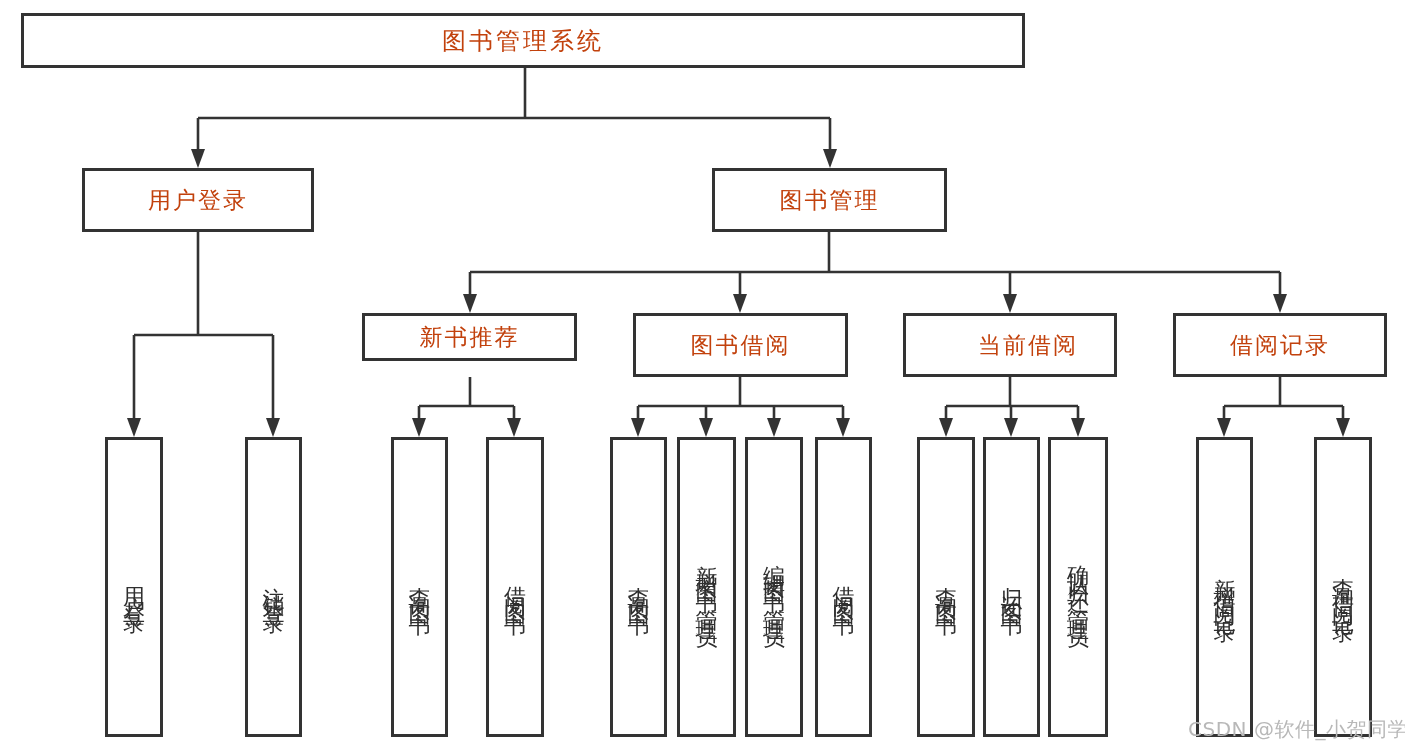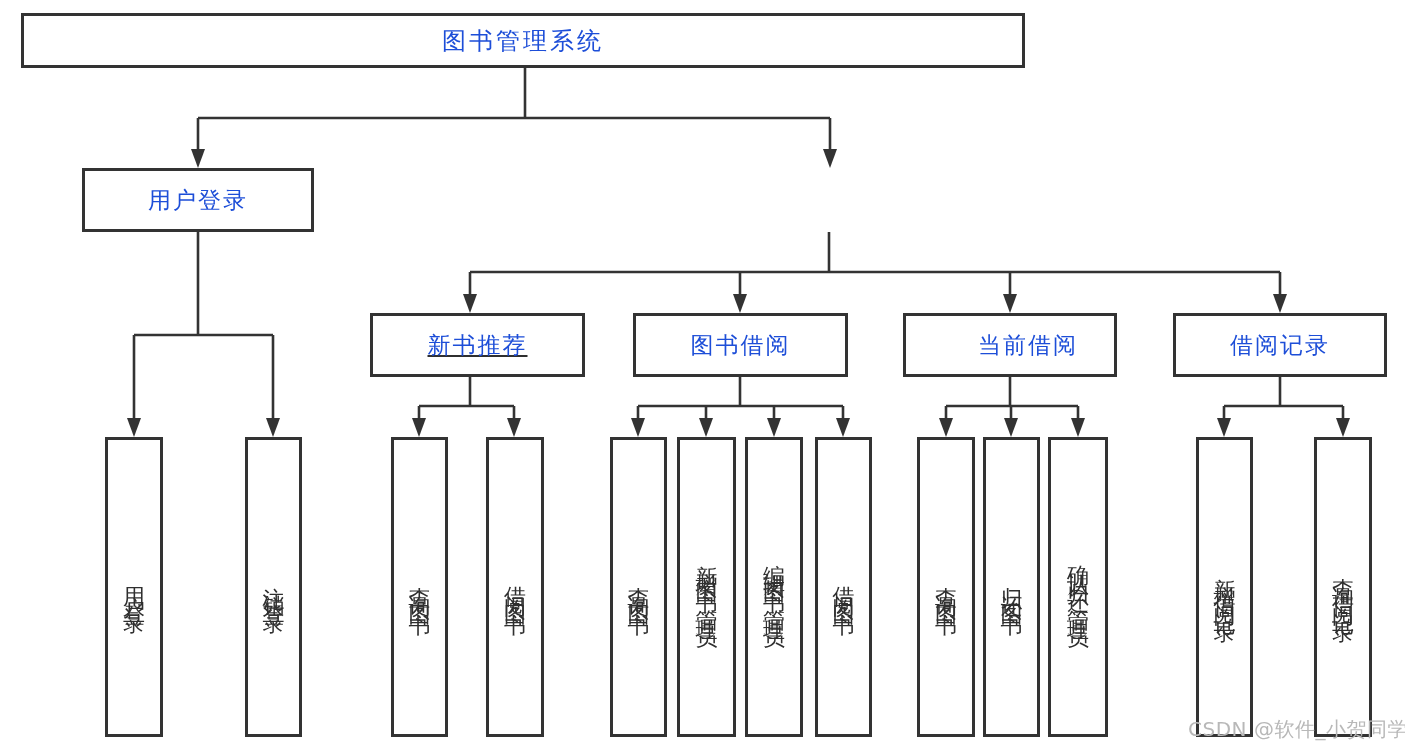--- a/index.html
+++ b/index.html
@@ -38,21 +38,21 @@
     border: 3px solid #333333;
     display: flex;
     align-items: center;
     justify-content: center;
     z-index: 2;
     color: #2f2f2f;
   }
   .hlabel {
     font-size: 23px;
     letter-spacing: 2px;
-    color: #1d4ed8;
+    color: #c2410c;
     white-space: nowrap;
     text-align: right;
   }
   .root-label {
     font-size: 24px;
     letter-spacing: 3px;
   }
   .vlabel {
     writing-mode: vertical-rl;
     text-orientation: mixed;
@@ -141,22 +141,25 @@
     <polygon points="1336,418 1350,418 1343,437"></polygon>
   </svg>
 
   <div class="node" style="left:21px; top:13px; width:1004px; height:55px;">
     <span class="hlabel root-label">图书管理系统</span>
   </div>
 
   <div class="node" style="left:82px; top:168px; width:232px; height:64px;">
     <span class="hlabel">用户登录</span>
   </div>
-
-  <div class="node" style="left:370px; top:313px; width:215px; height:64px;text-decoration:underline;">
+  <div class="node" style="left:712px; top:168px; width:235px; height:64px;">
+    <span class="hlabel">图书管理</span>
+  </div>
+
+  <div class="node" style="left:362px; top:313px; width:215px; height:48px;">
     <span class="hlabel">新书推荐</span>
   </div>
   <div class="node" style="left:633px; top:313px; width:215px; height:64px;">
     <span class="hlabel">图书借阅</span>
   </div>
   <div class="node" style="left:903px; top:313px; width:214px; height:64px;padding-left:36px;">
     <span class="hlabel">当前借阅</span>
   </div>
   <div class="node" style="left:1173px; top:313px; width:214px; height:64px;">
     <span class="hlabel">借阅记录</span>

